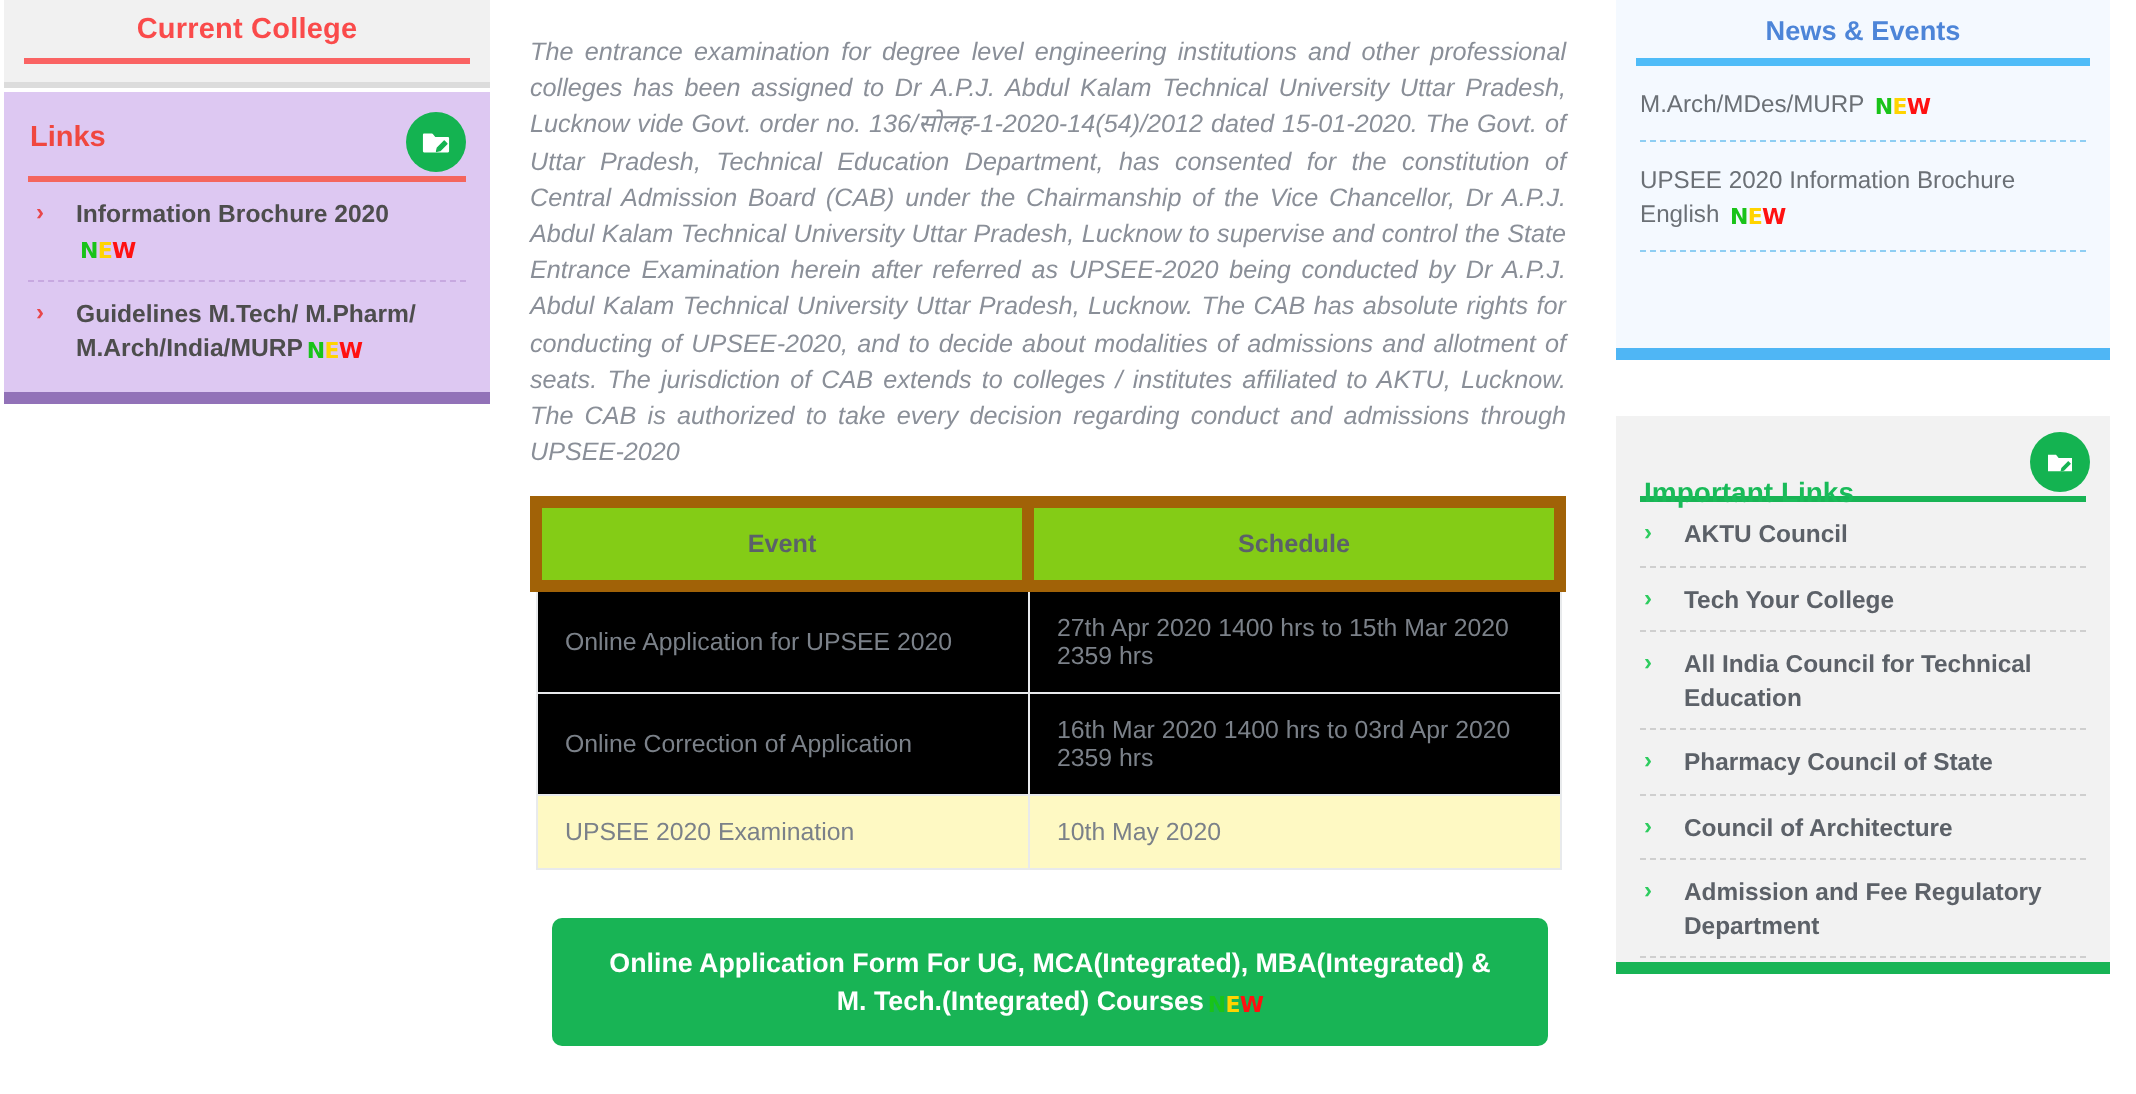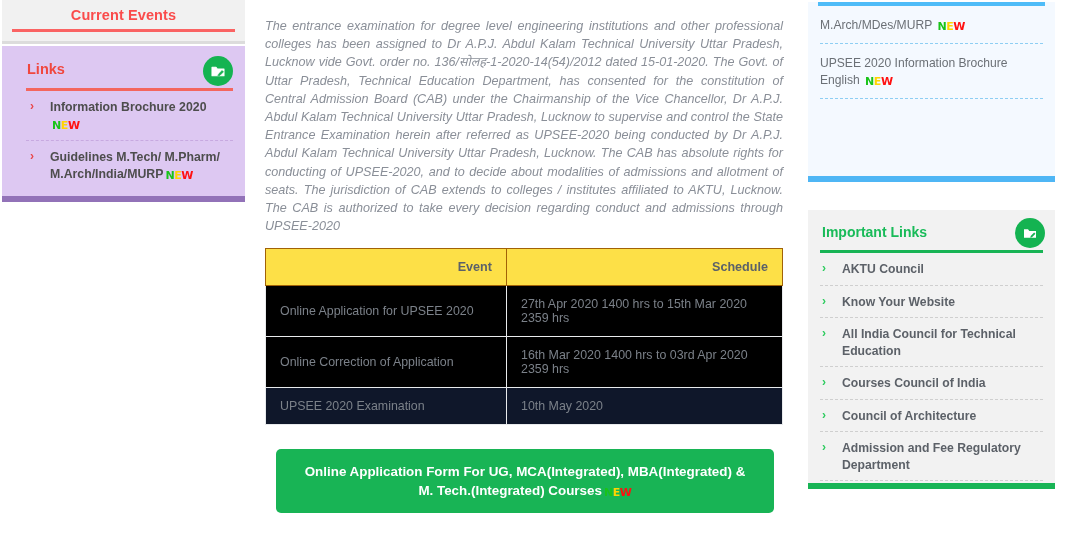--- a/index.html
+++ b/index.html
@@ -53,21 +53,21 @@
   }
 
   .links-panel {
     position: absolute;
     left: 2px;
     top: 46px;
     width: 243px;
     background: #ddc8f2;
     border-bottom: 6px solid #9272b8;
     box-sizing: border-box;
-    padding: 0 0 6px 12px;
+    padding: 0 0 6px 0;
   }
   .links-head {
     position: relative;
     height: 42px;
   }
   .links-title {
     position: absolute;
     left: 13px;
     top: 15px;
     color: #f0473f;
@@ -145,36 +145,36 @@
 
   .sched-table {
     margin-top: 13px;
     width: 518px;
     border-collapse: collapse;
     border: 1px solid #e0e2e5;
     font-size: 12.4px;
     background: #ffffff;
   }
   .sched-table th {
-    background: #fde047;
+    background: #84cc16;
     color: #5b6169;
     font-weight: bold;
-    text-align: right;
+    text-align: center;
     padding: 11px 14px;
-    border: 1px solid #a16207;
+    border: 6px solid #a16207;
     font-size: 12.6px;
   }
   .sched-table td {
     color: #7b8189;
     padding: 11px 14px;
     border: 1px solid #e8eaec;
     background: #000000;
   }
   .sched-table tr:last-child td {
-    background: #0f172a;
+    background: #fef9c3;
   }
   .col-event { width: 212px; }
 
   .green-buttons {
     margin-top: 24px;
     width: 498px;
     margin-left: 11px;
   }
   .green-btn {
     background: #18b455;
@@ -233,21 +233,21 @@
     position: relative;
     padding-bottom: 2px;
   }
   .implinks-head {
     position: relative;
     height: 40px;
   }
   .implinks-title {
     position: absolute;
     left: 14px;
-    top: 14px;
+    top: 30px;
     color: #19bb59;
     font-weight: bold;
     font-size: 14px;
   }
   .implinks-folder-badge { right: 10px; top: 8px; }
   .implinks-rule {
     height: 3px;
     background: #18b455;
     margin: 0 12px 0 12px;
   }
@@ -273,21 +273,21 @@
   .folder-svg { width: 16px; height: 16px; display:block; }
 </style>
 </head>
 <body>
 
 <div class="page">
 
   <div class="left-col">
 
     <div class="current-events-panel">
-      <div class="current-events-title">Current Events</div>
+      <div class="current-events-title">Current College</div>
       <div class="ce-rule"></div>
     </div>
 
     <div class="links-panel">
       <div class="links-head">
         <div class="links-title">Links</div>
         <div class="folder-badge links-folder-badge">
           <svg class="folder-svg" viewBox="0 0 24 24" fill="none" stroke="#ffffff" stroke-width="2" stroke-linecap="round" stroke-linejoin="round">
             <path d="M3 6.5h6l2 2.5h10v10H3z" fill="#ffffff" stroke="#ffffff" stroke-width="1.6"></path>
             <path d="M13 16.5l5.2-5.2 2 2-5.2 5.2-2.6.6z" fill="#14b351" stroke="#14b351" stroke-width="1"></path>
@@ -337,20 +337,21 @@
 
     <div class="green-buttons">
       <div class="green-btn"><span>Online Application Form For UG, MCA(Integrated), MBA(Integrated) &amp; M. Tech.(Integrated) Courses</span><span class="newbadge"><span class="n1">N</span><span class="n2">E</span><span class="n3">W</span></span></div>
 
     </div>
   </div>
 
   <div class="right-col">
 
     <div class="news-panel">
+      <div class="news-title">News &amp; Events</div>
       <div class="news-rule"></div>
 
       <div class="news-item">
         <span>M.Arch/MDes/MURP</span>
         <span class="newbadge"><span class="n1">N</span><span class="n2">E</span><span class="n3">W</span></span>
       </div>
 
       <div class="news-item">
         <span>UPSEE 2020 Information Brochure English</span>
         <span class="newbadge"><span class="n1">N</span><span class="n2">E</span><span class="n3">W</span></span>
@@ -368,29 +369,29 @@
         </div>
       </div>
       <div class="implinks-rule"></div>
 
       <div class="imp-row">
         <span class="imp-arrow">›</span>
         <span>AKTU Council</span>
       </div>
       <div class="imp-row">
         <span class="imp-arrow">›</span>
-        <span>Know Your Website</span>
+        <span>Tech Your College</span>
       </div>
       <div class="imp-row">
         <span class="imp-arrow">›</span>
         <span>All India Council for Technical Education</span>
       </div>
       <div class="imp-row">
         <span class="imp-arrow">›</span>
-        <span>Courses Council of India</span>
+        <span>Pharmacy Council of State</span>
       </div>
       <div class="imp-row">
         <span class="imp-arrow">›</span>
         <span>Council of Architecture</span>
       </div>
       <div class="imp-row">
         <span class="imp-arrow">›</span>
         <span>Admission and Fee Regulatory Department</span>
       </div>
     </div>

